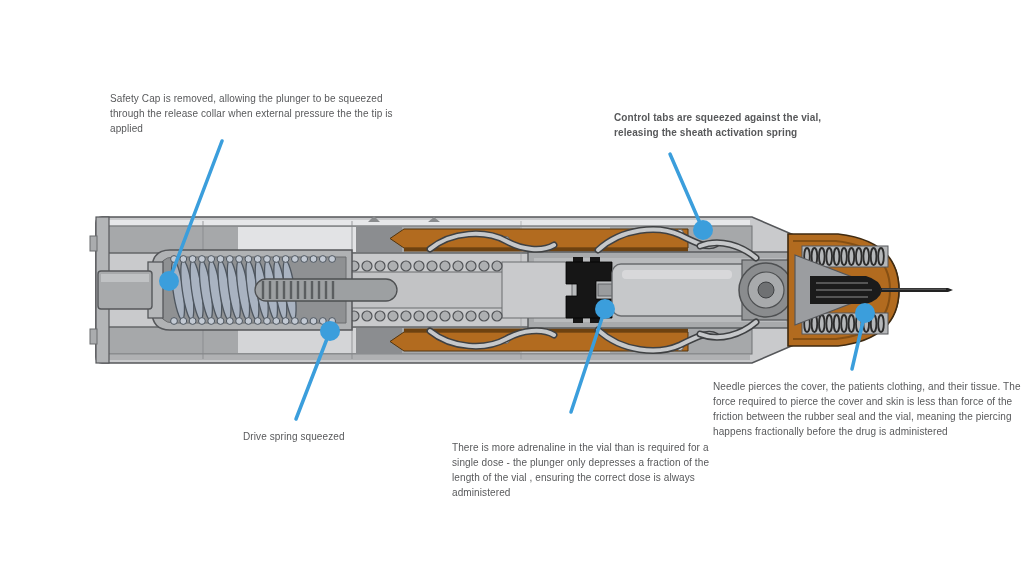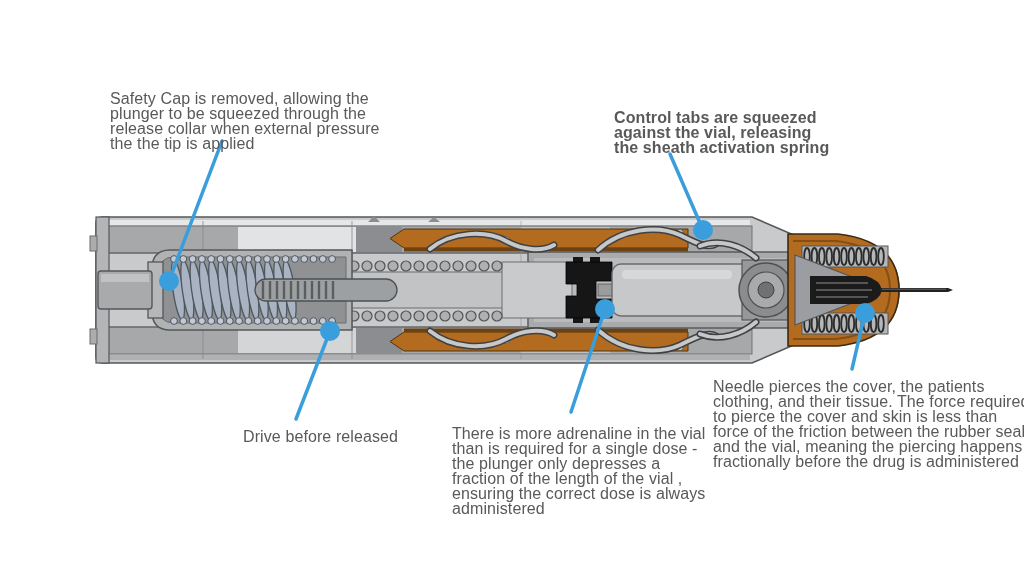--- a/index.html
+++ b/index.html
@@ -2,28 +2,28 @@
 <html><head>
 <meta charset="utf-8">
 <style>
   html,body{margin:0;padding:0;background:#ffffff;}
   #stage{
     position:relative;width:1024px;height:576px;background:#ffffff;
     font-family:"Liberation Sans", sans-serif;overflow:hidden;
   }
   #device-svg{position:absolute;left:0;top:0;width:1024px;height:576px;}
   .callout{
-    position:absolute;color:#58595b;font-size:16px;line-height:15px;
+    position:absolute;color:#58595b;font-size:10px;line-height:15px;
     letter-spacing:0.1px;
   }
   .callout.bold{font-weight:700;margin-left:36px;}
   #c-safety{left:110px;top:91px;width:292px;}
   #c-control{left:578px;top:110px;width:216px;}
   #c-drive{left:243px;top:429px;width:170px;}
-  #c-dose{left:452px;top:426px;width:264px;}
+  #c-dose{left:452px;top:440px;width:264px;}
   #c-needle{left:713px;top:379px;width:320px;}
 </style>
 </head>
 <body>
 
 <div id="stage">
 
   <svg id="device-svg" viewBox="0 0 1024 576">
 
     <g>
@@ -276,16 +276,16 @@
       <circle cx="169" cy="281" r="10"></circle>
       <circle cx="703" cy="230" r="10"></circle>
       <circle cx="330" cy="331" r="10"></circle>
       <circle cx="605" cy="309" r="10"></circle>
       <circle cx="865" cy="313" r="10"></circle>
     </g>
   </svg>
 
   <div class="callout" id="c-safety">Safety Cap is removed, allowing the plunger to be squeezed through the release collar when external pressure the the tip is applied</div>
   <div class="callout bold" id="c-control">Control tabs are squeezed against the vial, releasing the sheath activation spring</div>
-  <div class="callout" id="c-drive">Drive before released</div>
+  <div class="callout" id="c-drive">Drive spring squeezed</div>
   <div class="callout" id="c-dose">There is more adrenaline in the vial than is required for a single dose - the plunger only depresses a fraction of the length of the vial , ensuring the correct dose is always administered</div>
   <div class="callout" id="c-needle">Needle pierces the cover, the patients clothing, and their tissue. The force required to pierce the cover and skin is less than force of the friction between the rubber seal and the vial, meaning the piercing happens fractionally before the drug is administered</div>
 </div>
 
 </body></html>

